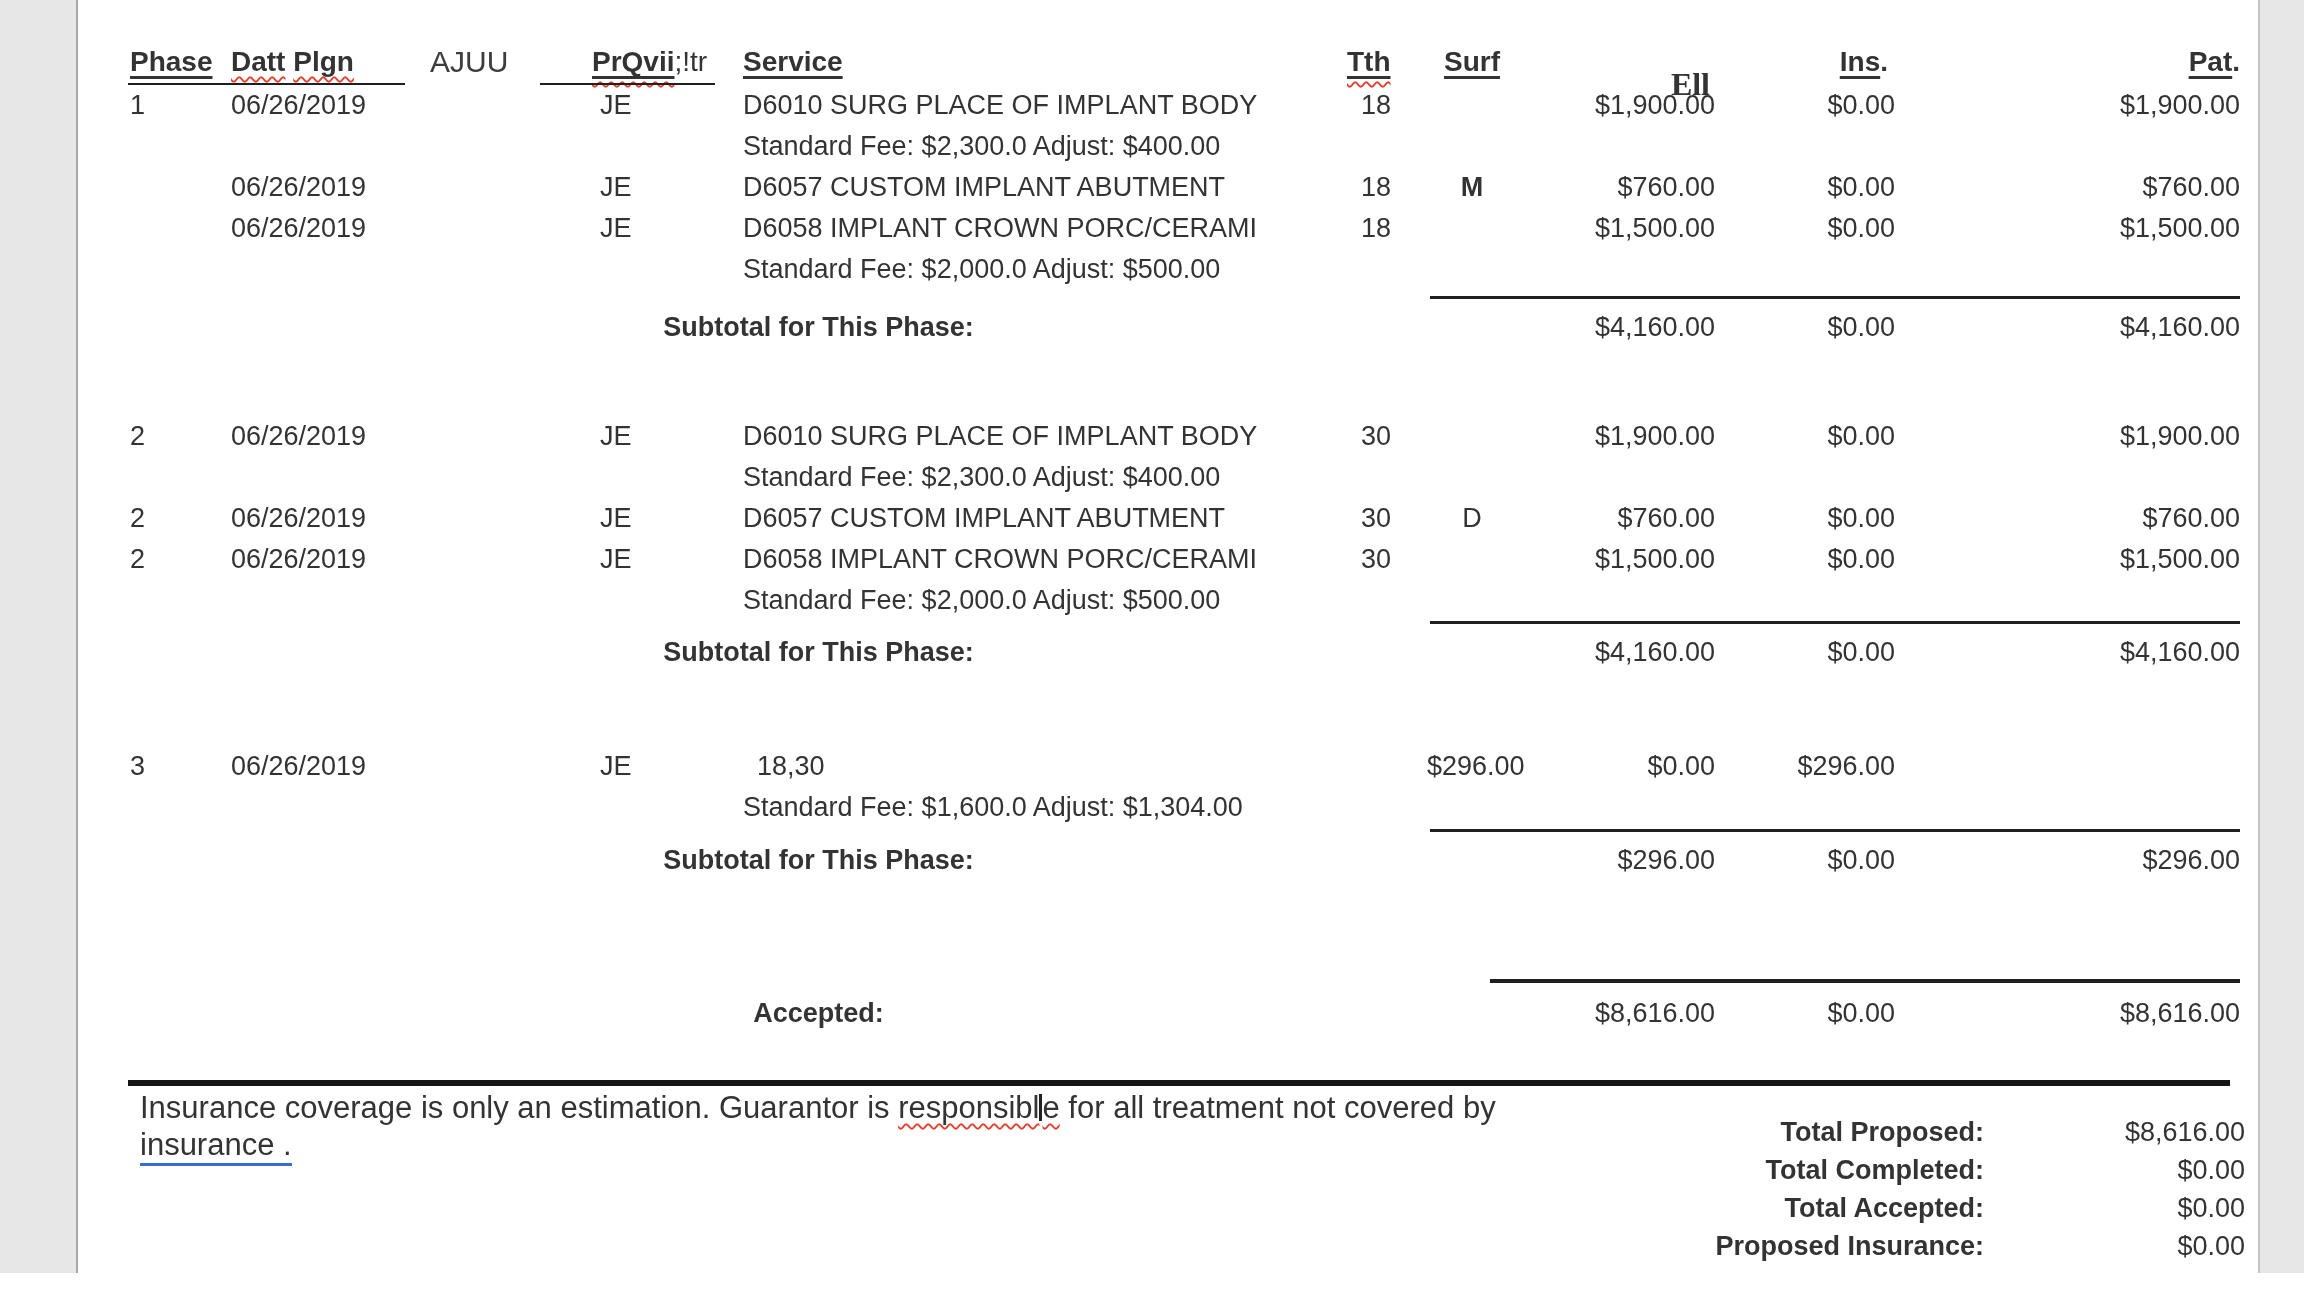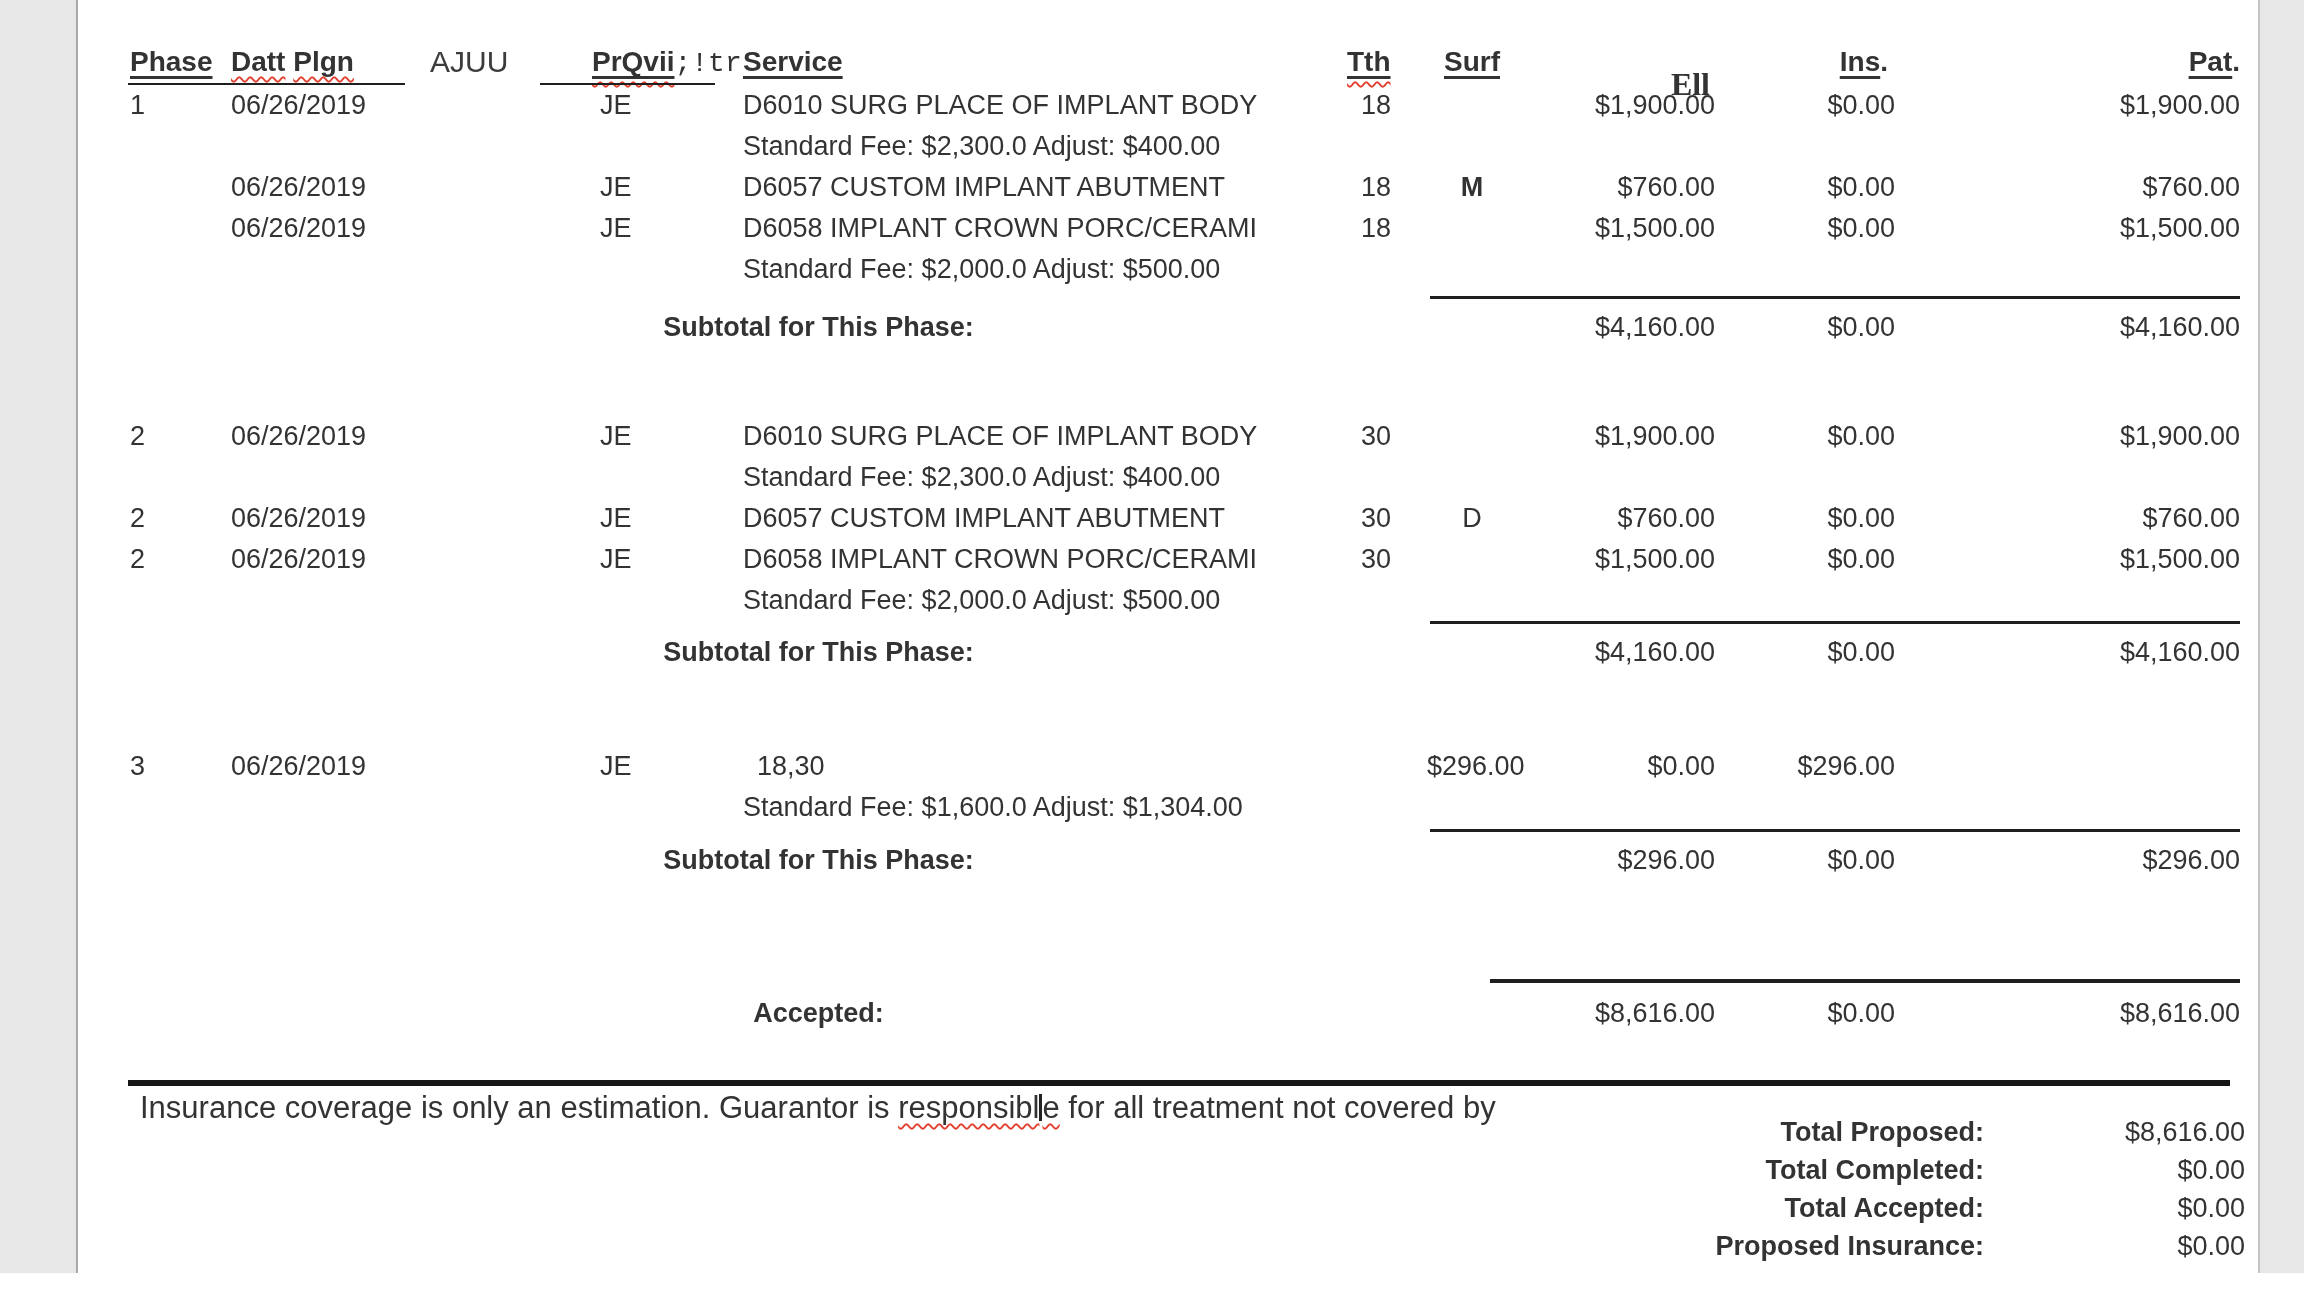--- a/index.html
+++ b/index.html
@@ -15,21 +15,21 @@
   .hdr{position:absolute;top:42px;left:130px;width:2110px;font-weight:bold;font-size:28px;line-height:40px;}
   .hdr .c-ajuu{font-weight:normal;font-size:30px;color:#3c3c3c;}
   .hdr .c-ell{font-family:"Liberation Serif", serif;font-size:32px;text-align:right;padding-right:5px;margin-top:22px;}
   .hdr .c-ins,.hdr .c-pat{text-align:right;}
   .hdr .c-ins{padding-right:7px;}
   .hdr .c-surf{text-align:center;}
 
   .hu{text-decoration:underline;text-decoration-thickness:3px;text-underline-offset:5px;}
   .sq{text-decoration:underline;text-decoration-style:wavy;text-decoration-color:#e2402f;text-decoration-thickness:2px;text-underline-offset:5px;text-decoration-skip-ink:none;margin-top:21px;}
   .hu .sq2{text-decoration:underline;text-decoration-style:wavy;text-decoration-color:#e2402f;text-decoration-thickness:2px;text-underline-offset:10px;text-decoration-skip-ink:none;}
-  .nrm{font-weight:normal;font-family:Liberation Mono, monospace;}
+  .nrm{font-weight:normal;}
 
   .section{position:absolute;left:130px;width:2110px;}
   .row{height:41px;line-height:41px;font-size:27px;}
   .row .c-service{white-space:pre;}
   .row .c-tth{padding-left:14px;}
   .row .c-surf{text-align:center;}
   .row .c-surf.bold{font-weight:bold;}
   .row .c-ell,.row .c-ins,.row .c-pat{text-align:right;}
   .row .c-prov{padding-left:8px;}
   .note-row{height:41px;line-height:41px;font-size:27px;}
@@ -209,20 +209,21 @@
   <div class="lbl">Accepted:</div>
   <div class="v">$8,616.00</div>
   <div class="v">$0.00</div>
   <div class="v">$8,616.00</div>
 </div>
 
 <div class="rule rule-footer"></div>
 
 <div class="footer-left">
   <div class="line"><span>Insurance coverage is only an estimation. Guarantor is </span><span class="sq"><span>responsibl</span><span class="caret"></span><span>e</span></span><span> for all treatment not covered by</span></div>
+  <div class="line"><span class="blue-underline">insurance .</span></div>
 </div>
 
 <div class="totals">
   <div class="trow">
     <div class="tlbl">Total Proposed:</div>
     <div class="tval">$8,616.00</div>
   </div>
   <div class="trow">
     <div class="tlbl">Total Completed:</div>
     <div class="tval">$0.00</div>

